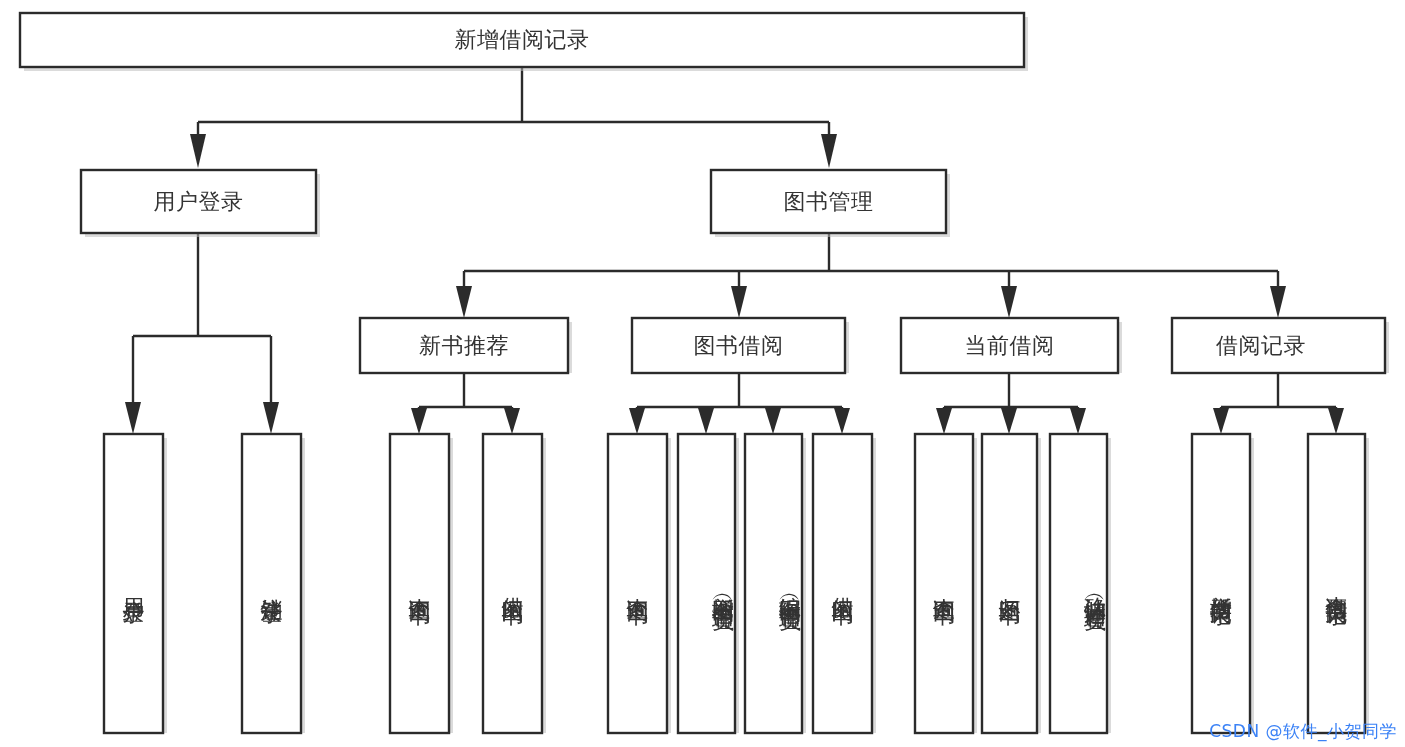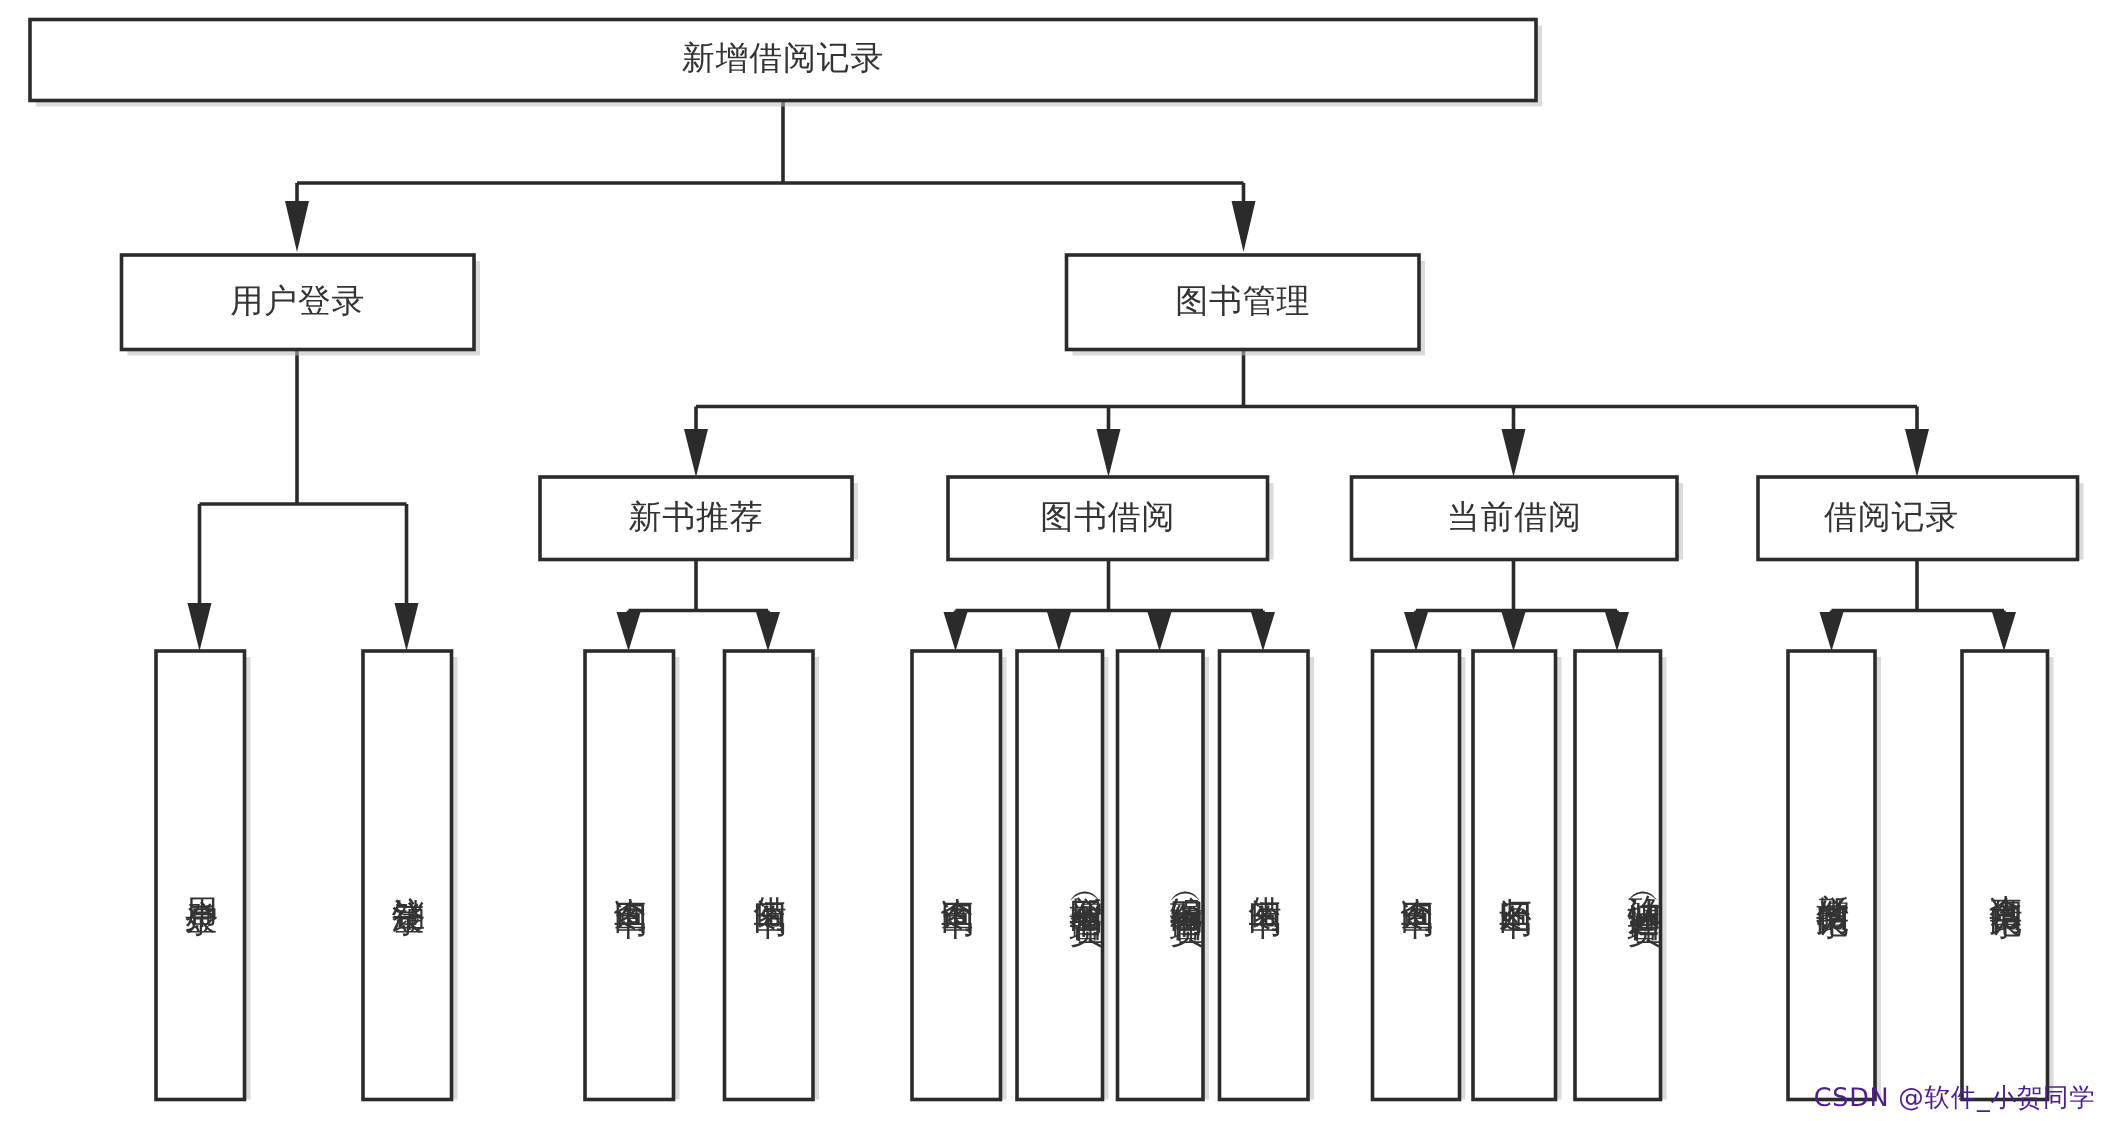--- a/index.html
+++ b/index.html
@@ -68,21 +68,21 @@
     writing-mode: vertical-rl;
     text-orientation: upright;
     font-size: 22px;
     letter-spacing: 2px;
   }
   .watermark {
     position: absolute;
     right: 8px;
     bottom: 4px;
     font-size: 17px;
-    color: #4c1d95;
+    color: #3b82f6;
     font-family: "DejaVu Sans", "Liberation Sans", sans-serif;
     white-space: nowrap;
     letter-spacing: 0.5px;
   }
 </style>
 </head>
 <body>
 
 <div id="diagram-root">
 

